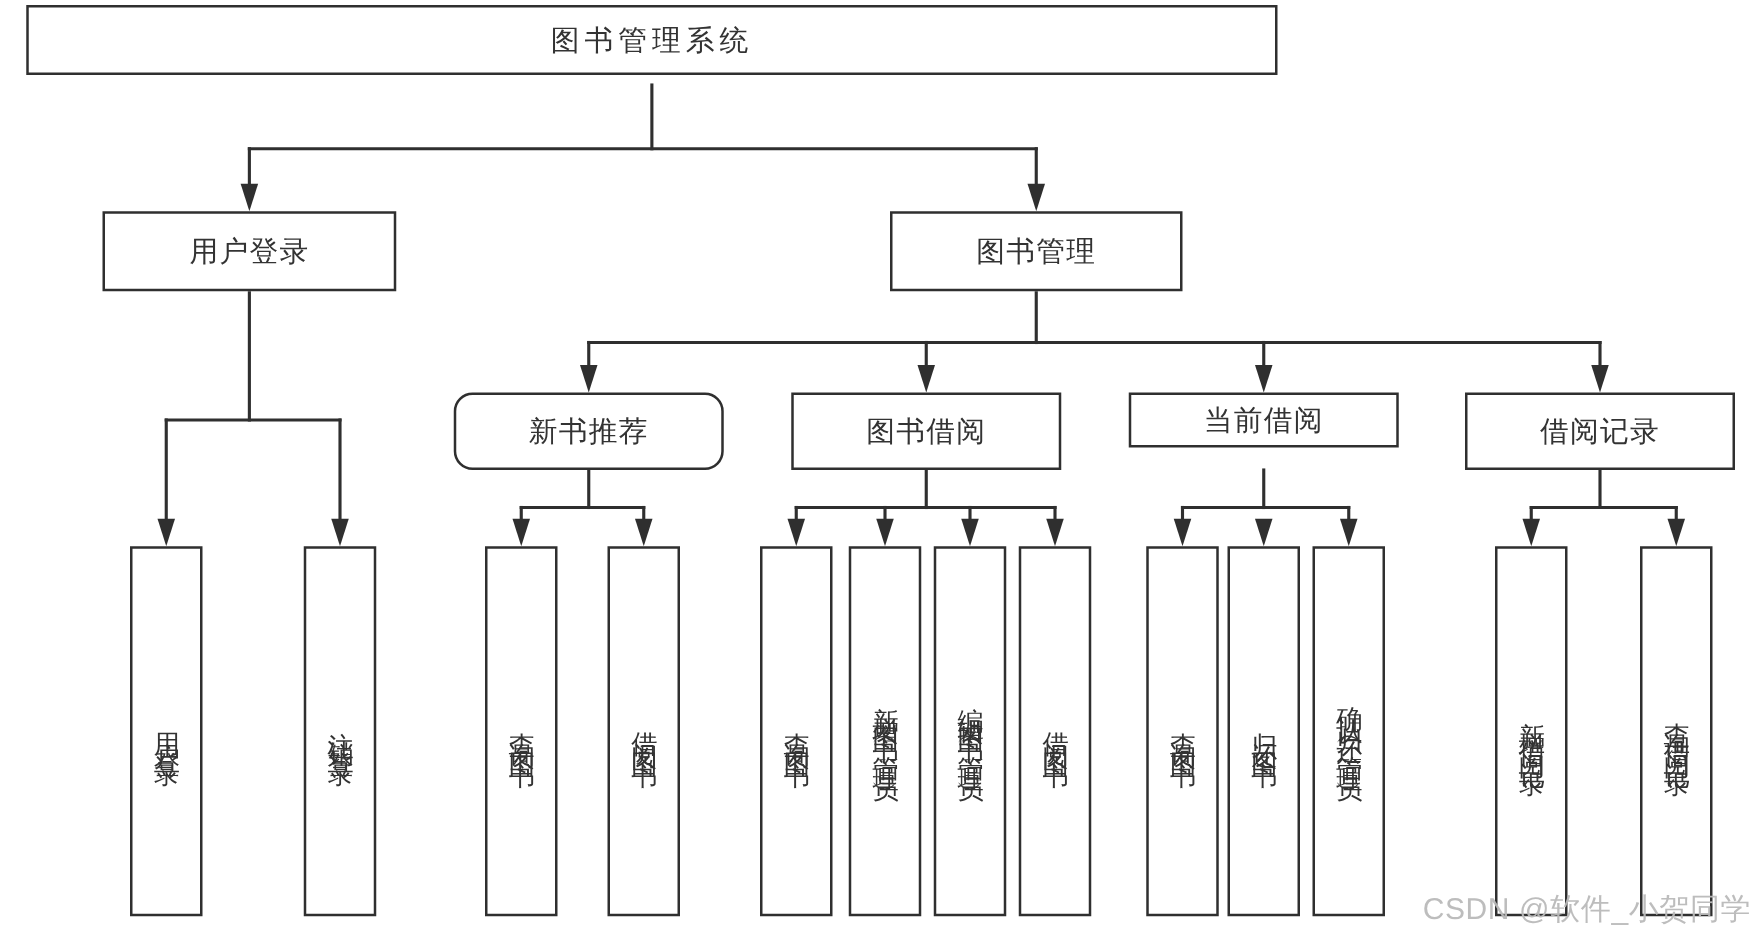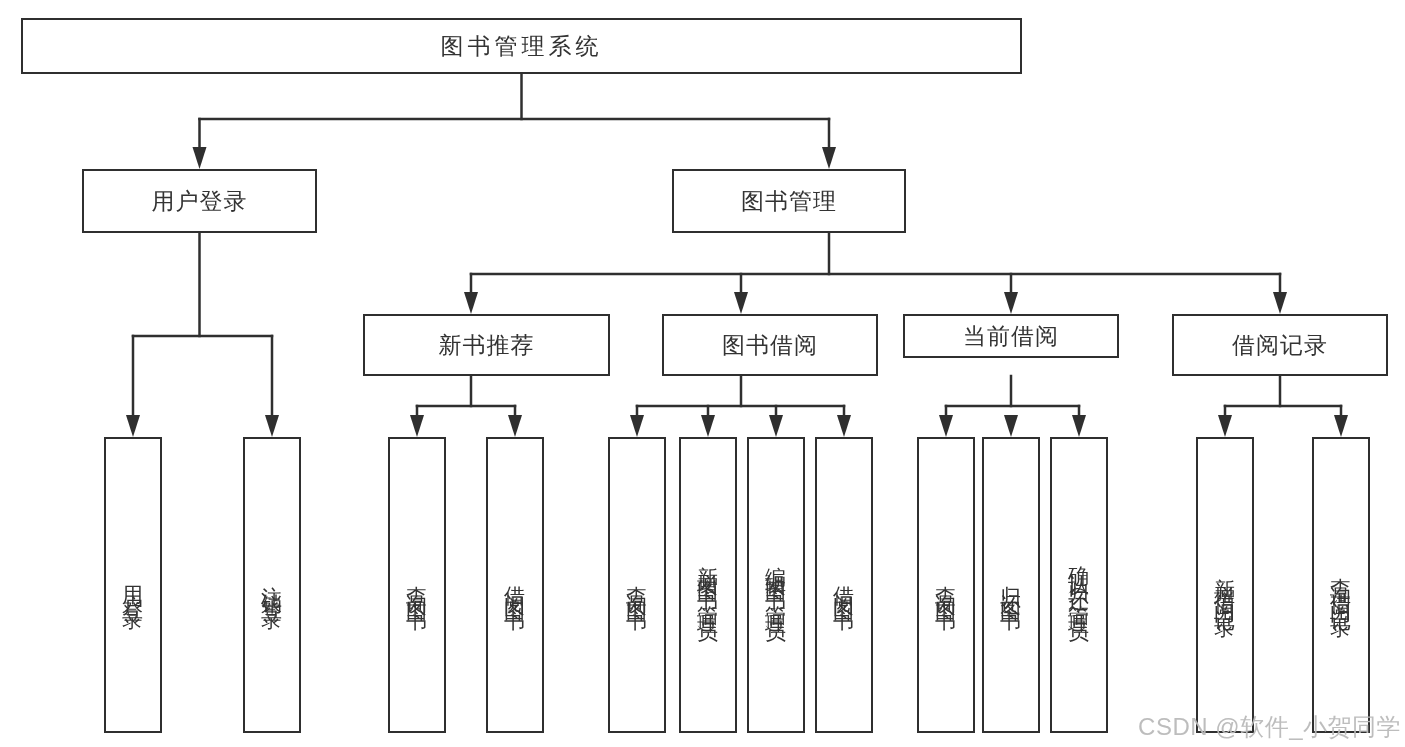--- a/index.html
+++ b/index.html
@@ -125,35 +125,35 @@
 
       <polygon points="939,415 953,415 946,437"></polygon>
       <polygon points="1004,415 1018,415 1011,437"></polygon>
       <polygon points="1072,415 1086,415 1079,437"></polygon>
 
       <polygon points="1218,415 1232,415 1225,437"></polygon>
       <polygon points="1334,415 1348,415 1341,437"></polygon>
     </g>
   </svg>
 
-  <div class="node" style="left:21px; top:18px; width:1001px; height:56px;">
+  <div class="node" style="left:21px; top:4px; width:1001px; height:56px;">
     <span class="hlabel root-label">图书管理系统</span>
   </div>
 
   <div class="node" style="left:82px; top:169px; width:235px; height:64px;">
     <span class="hlabel">用户登录</span>
   </div>
-  <div class="node" style="left:672px; top:169px; width:234px; height:64px;">
+  <div class="node" style="left:712px; top:169px; width:234px; height:64px;">
     <span class="hlabel">图书管理</span>
   </div>
 
-  <div class="node" style="left:363px; top:314px; width:247px; height:62px;">
+  <div class="node" style="left:363px; top:314px; width:216px; height:62px;border-radius:15px;">
     <span class="hlabel">新书推荐</span>
   </div>
-  <div class="node" style="left:633px; top:314px; width:216px; height:62px;margin-left:29px;">
+  <div class="node" style="left:633px; top:314px; width:216px; height:62px;">
     <span class="hlabel">图书借阅</span>
   </div>
   <div class="node" style="left:903px; top:314px; width:216px; height:44px;">
     <span class="hlabel">当前借阅</span>
   </div>
   <div class="node" style="left:1172px; top:314px; width:216px; height:62px;">
     <span class="hlabel">借阅记录</span>
   </div>
 
   <div class="node vnode" style="left:104px; top:437px; width:58px; height:296px;">

